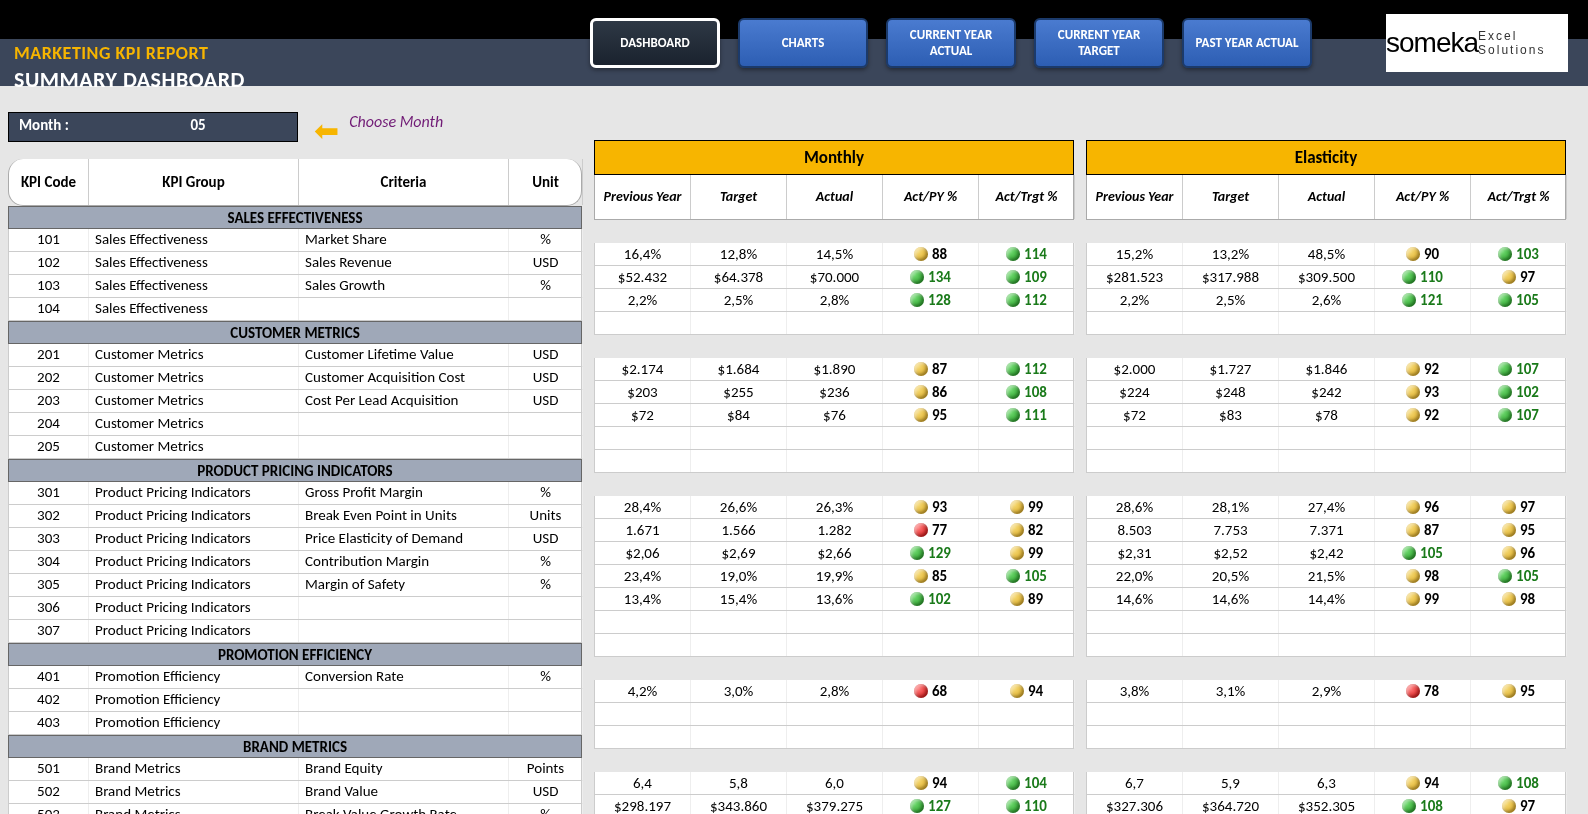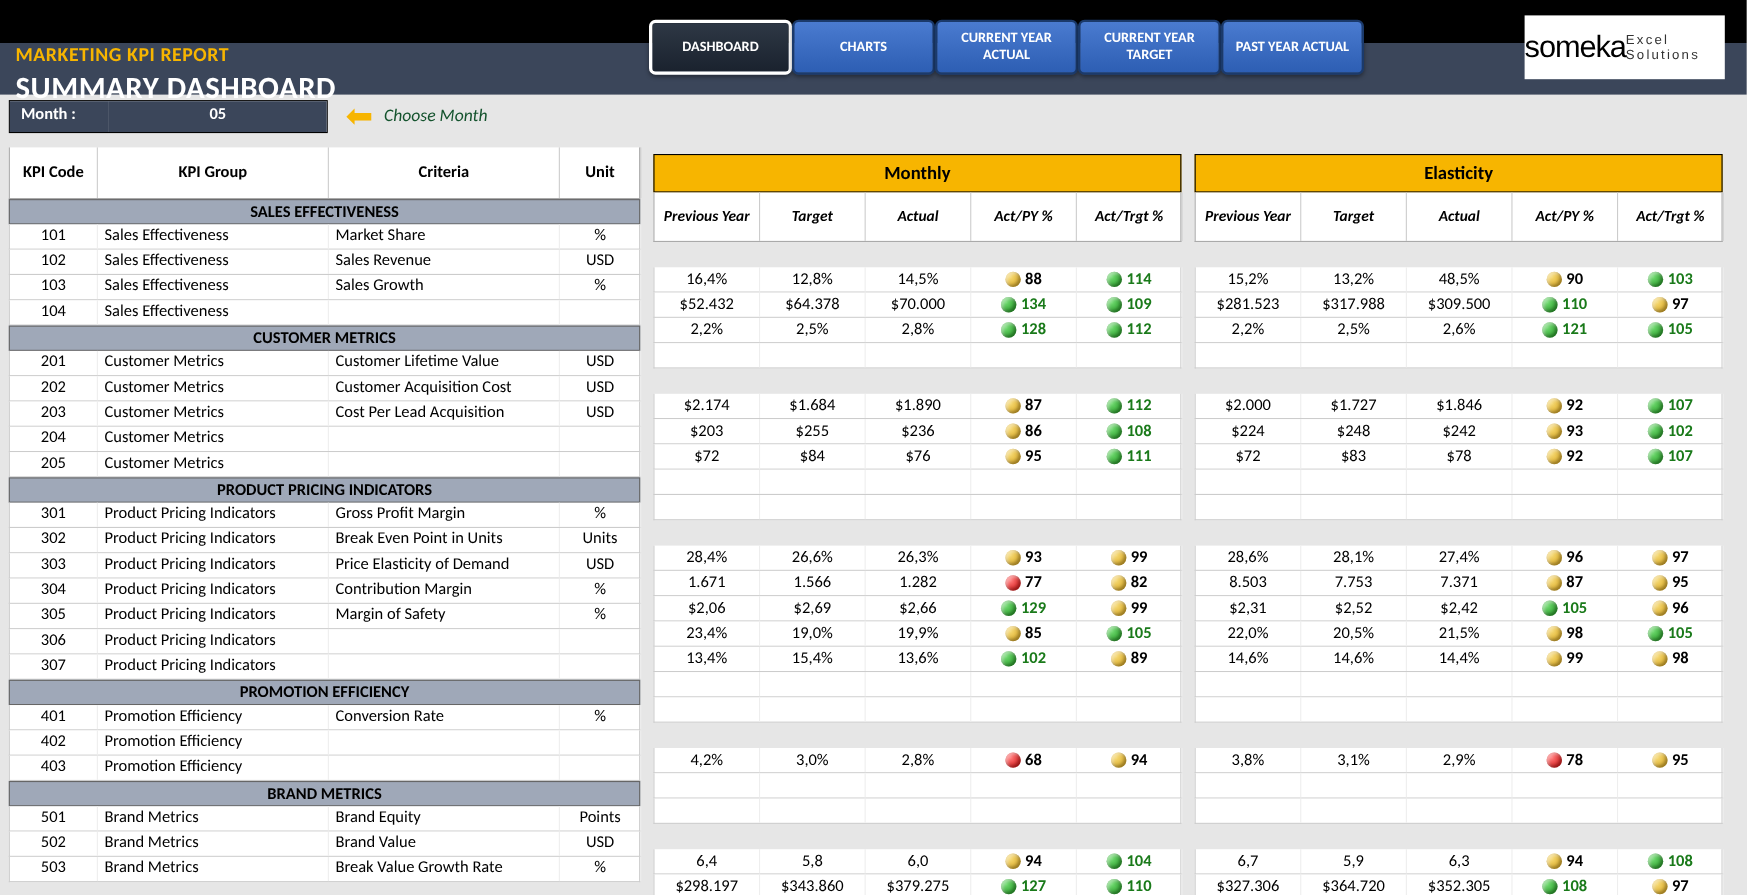--- a/index.html
+++ b/index.html
@@ -26,29 +26,29 @@
   }
   .topbar-title {
     color: #f7b500;
     font-weight: bold;
     font-size: 18px;
     letter-spacing: 0.5px;
   }
   .topbar-subtitle {
     color: #fff;
     font-weight: bold;
-    font-size: 28px;
+    font-size: 22px;
     letter-spacing: 0.5px;
   }
   .nav-buttons {
     position: absolute;
     left: 590px;
     top: 18px;
     display: flex;
-    gap: 0;
+    gap: 18px;
     align-items: flex-end;
   }
   .nav-btn {
     width: 130px;
     height: 50px;
     border-radius: 6px;
     border: 2px solid #1b3a6b;
     background: linear-gradient(to bottom, #4a7bd0, #2d5eb3);
     color: #fff;
     font-weight: bold;
@@ -76,23 +76,22 @@
     flex-direction: row;
     align-items: center;
     justify-content: center;
     font-family: Arial, sans-serif;
   }
   .logo-name { font-size: 28px; font-weight: 300; letter-spacing: -1px; }
   .logo-sub { font-size: 12px; letter-spacing: 2px; color:#333; }
 
   .month-row {
     display: flex;
-    align-items: center;
     gap: 10px;
-    padding: 1px 0 10px 8px;
+    padding: 26px 0 10px 8px;
   }
   .month-box {
     display: flex;
     background: #fff;
     border: 1px solid #000;
     width: 290px;
     height: 30px;
   }
   .month-label {
     background: #3b465a;
@@ -107,21 +106,21 @@
     font-weight: bold;
     padding: 3px 10px;
     background: #3b465a;
     color: #fff;
   }
   .arrow-left {
     color: #f7b500;
     font-size: 30px;
     margin-left: 6px;
   }
-  .choose { font-style: italic; color: #14532d; font-size: 16px; }
+  .choose { font-style: italic; color: #701a75; font-size: 16px; }
 
   .main {
     display: flex;
     gap: 12px;
     padding: 0 8px;
   }
   .left-panel { width: 574px; }
   .mid-panel, .right-panel { width: 480px; }
 
   .panel-header {
@@ -134,20 +133,21 @@
   }
   .col-headers {
     display: grid;
     background: #fff;
     border-left: 1px solid #aaa;
     border-right: 1px solid #aaa;
     border-bottom: 1px solid #aaa;
   }
   .left-panel .col-headers {
     grid-template-columns: 80px 210px 210px 74px;
+    border-radius: 15px;
   }
   .left-panel .col-headers > div {
     padding: 14px 6px;
     text-align: center;
     font-weight: bold;
     border-right: 1px solid #ccc;
   }
   .data-headers {
     grid-template-columns: 96px 96px 96px 96px 96px;
   }

